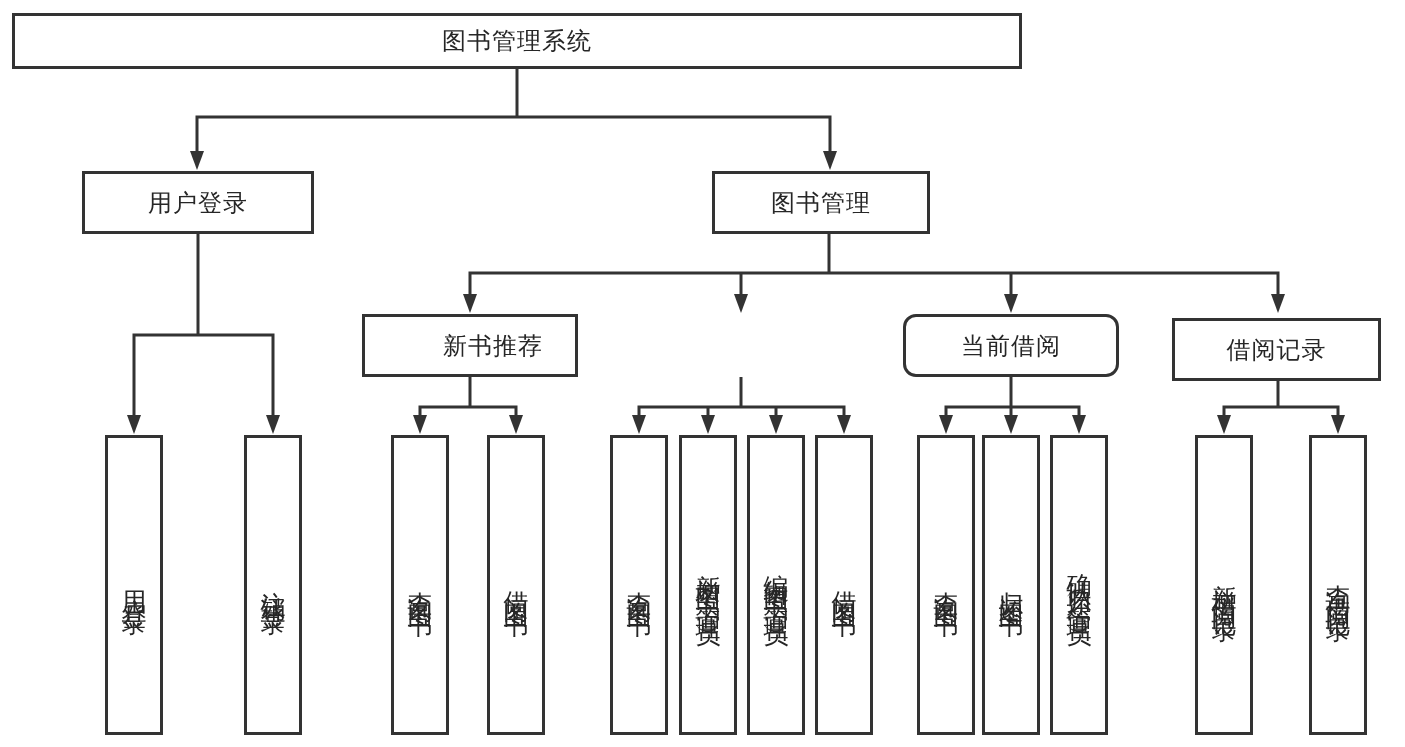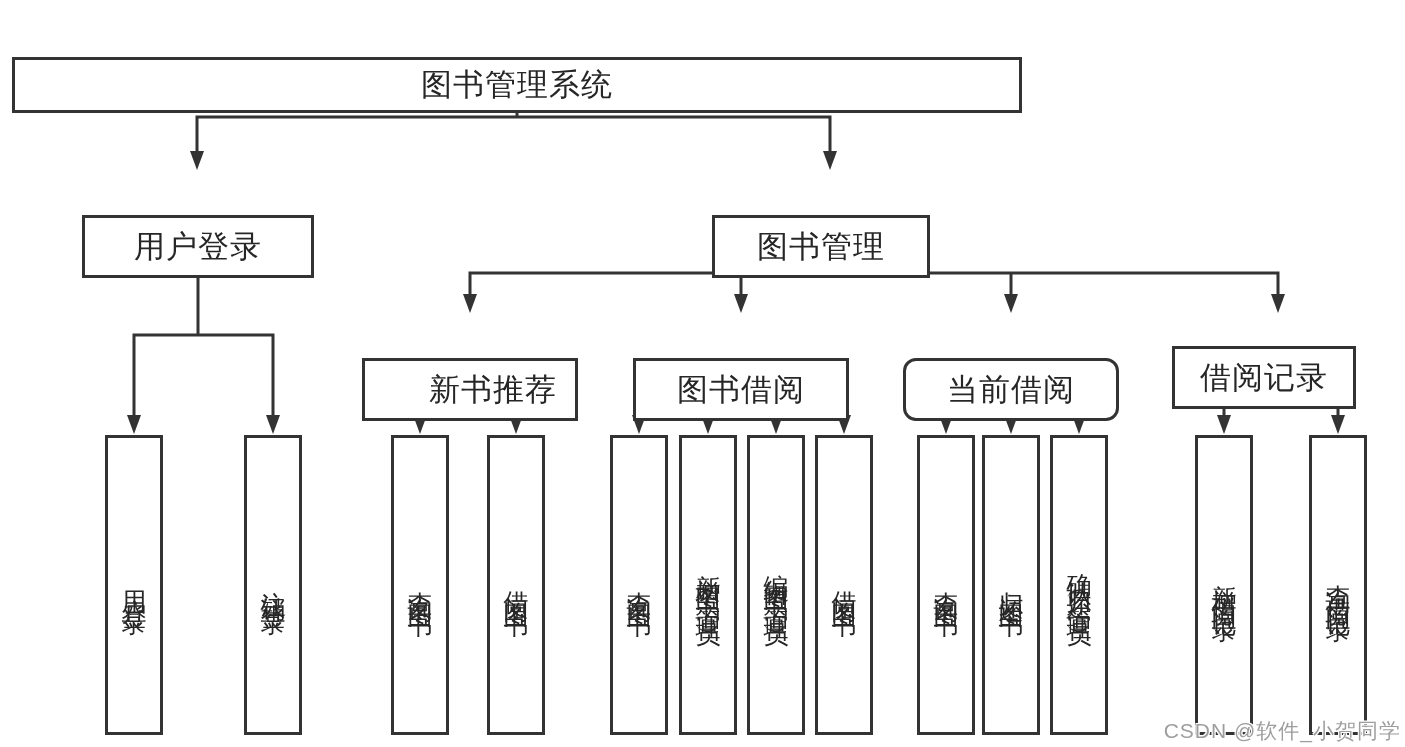--- a/index.html
+++ b/index.html
@@ -22,24 +22,23 @@
     box-sizing: border-box;
     border: 3px solid #333333;
     background: #ffffff;
     color: #262626;
     display: flex;
     align-items: center;
     justify-content: center;
     z-index: 2;
   }
   .hbox {
-    font-size: 31px;
+    font-size: 24px;
     letter-spacing: 1px;
     white-space: nowrap;
-    margin-top: 44px;
   }
   .vbox {
     font-size: 25px;
     writing-mode: vertical-rl;
     text-orientation: mixed;
     letter-spacing: 7px;
     line-height: 1;
     white-space: nowrap;
     width: 58px;
     top: 435px;
@@ -114,37 +113,35 @@
       <polygon points="1331,415 1345,415 1338,434"></polygon>
     </g>
   </svg>
 
   <div class="node hbox" style="left:12px; top:13px; width:1010px; height:56px;">图书管理系统</div>
 
   <div class="node hbox lvl23" style="left:82px; top:171px; width:232px;">用户登录</div>
   <div class="node hbox lvl23" style="left:712px; top:171px; width:218px;">图书管理</div>
 
   <div class="node hbox lvl23" style="left:362px; top:314px; width:216px;padding-left:46px;">新书推荐</div>
-  <div class="node hbox lvl23" style="left:633px; top:314px; width:216px;">图书借阅</div>
   <div class="node hbox lvl23" style="left:903px; top:314px; width:216px;border-radius:13px;">当前借阅</div>
-  <div class="node hbox lvl23" style="left:1172px; top:302px; width:184px;">借阅记录</div>
+  <div class="node hbox lvl23" style="left:1172px; top:318px; width:209px;">借阅记录</div>
 
   <div class="node vbox" style="left:105px;">用户登录</div>
   <div class="node vbox" style="left:244px;">注销登录</div>
 
   <div class="node vbox" style="left:391px;">查询图书</div>
   <div class="node vbox" style="left:487px;">借阅图书</div>
 
   <div class="node vbox" style="left:610px;">查询图书</div>
   <div class="node vbox" style="left:679px;">新增图书（管理员）</div>
   <div class="node vbox" style="left:747px;">编辑图书（管理员）</div>
   <div class="node vbox" style="left:815px;">借阅图书</div>
 
   <div class="node vbox" style="left:917px;">查询图书</div>
   <div class="node vbox" style="left:982px;">归还图书</div>
   <div class="node vbox" style="left:1050px;">确认归还（管理员）</div>
 
   <div class="node vbox" style="left:1195px;">新增借阅记录</div>
   <div class="node vbox" style="left:1309px;">查询借阅记录</div>
 
-  <div id="watermark">CSDN @软件_小贺同学</div>
 
 </div>
 
 </body></html>

